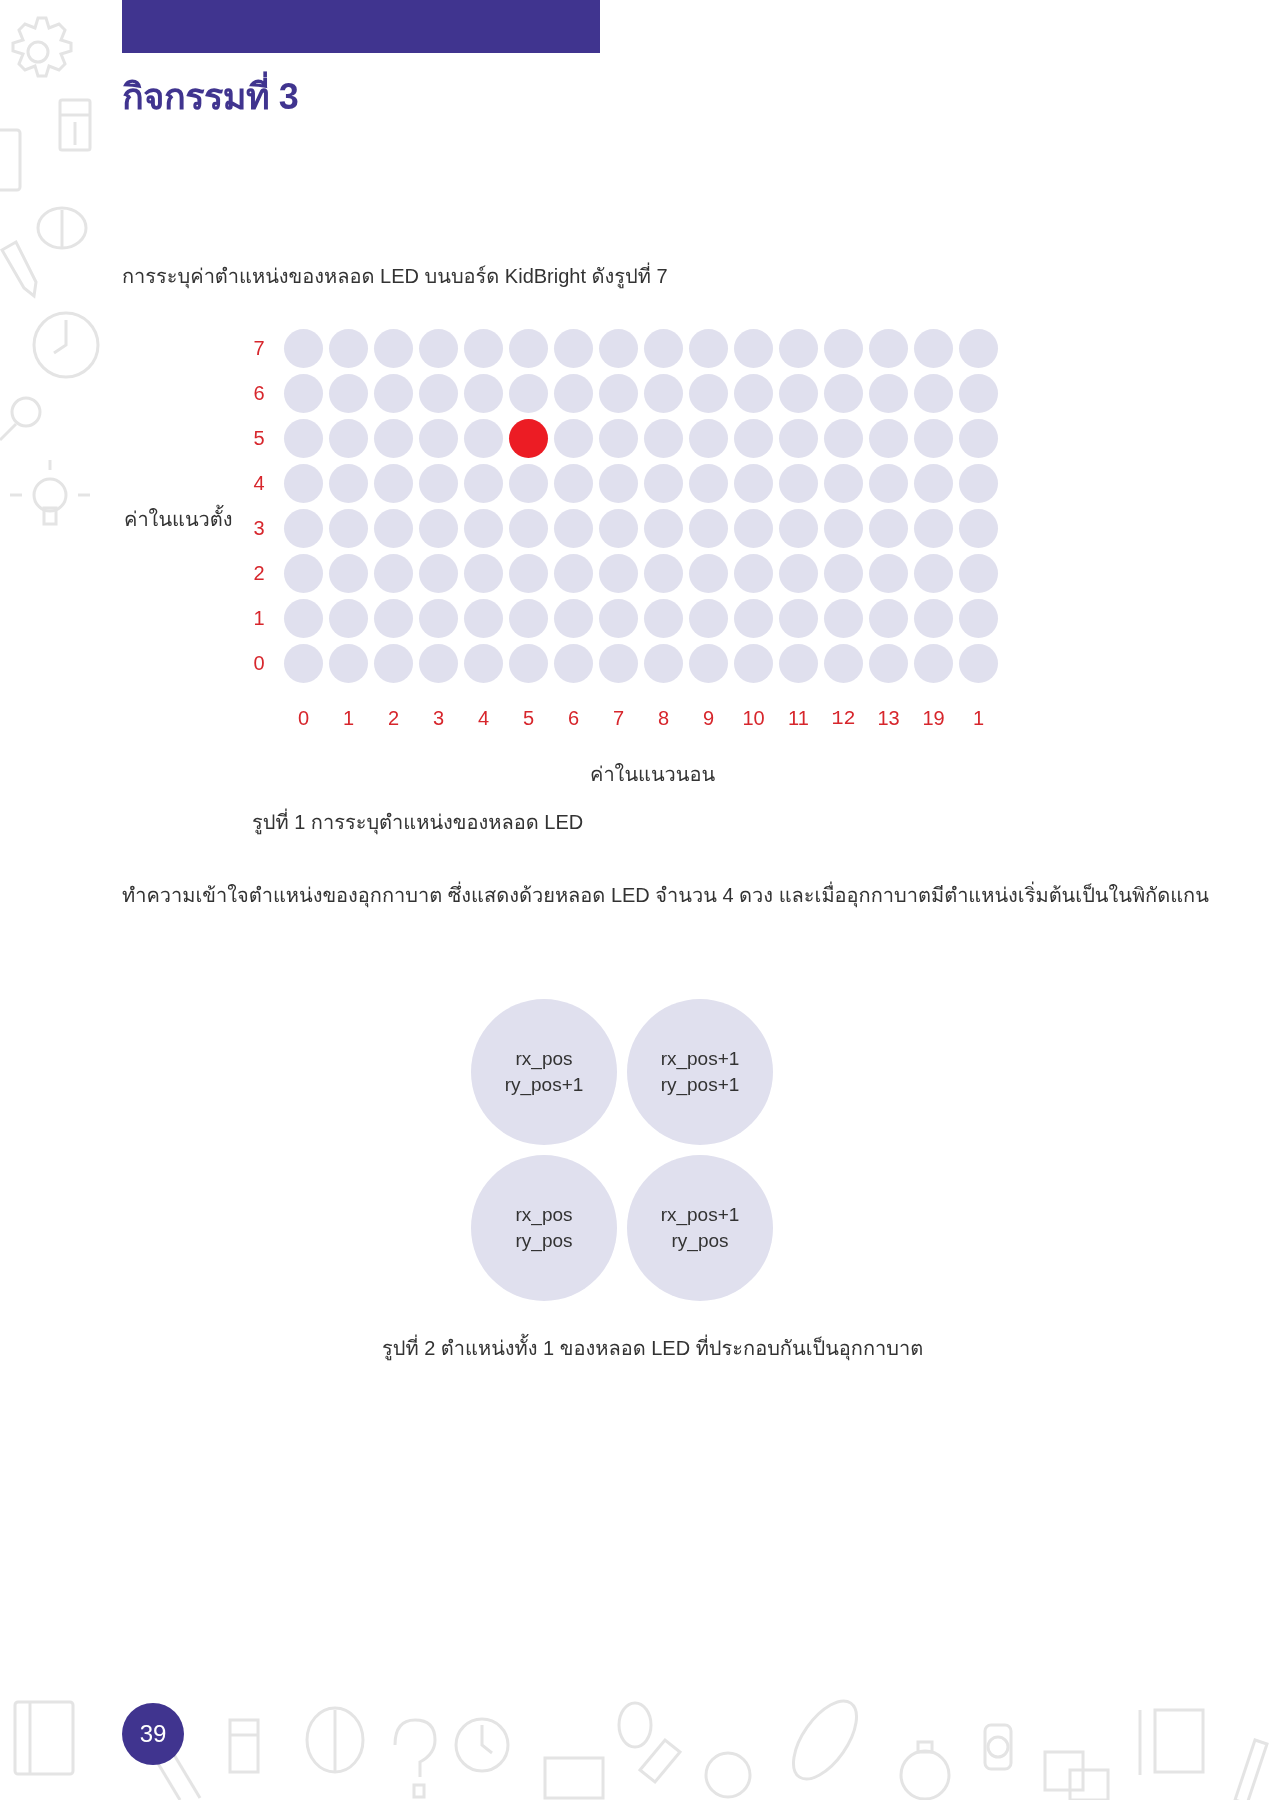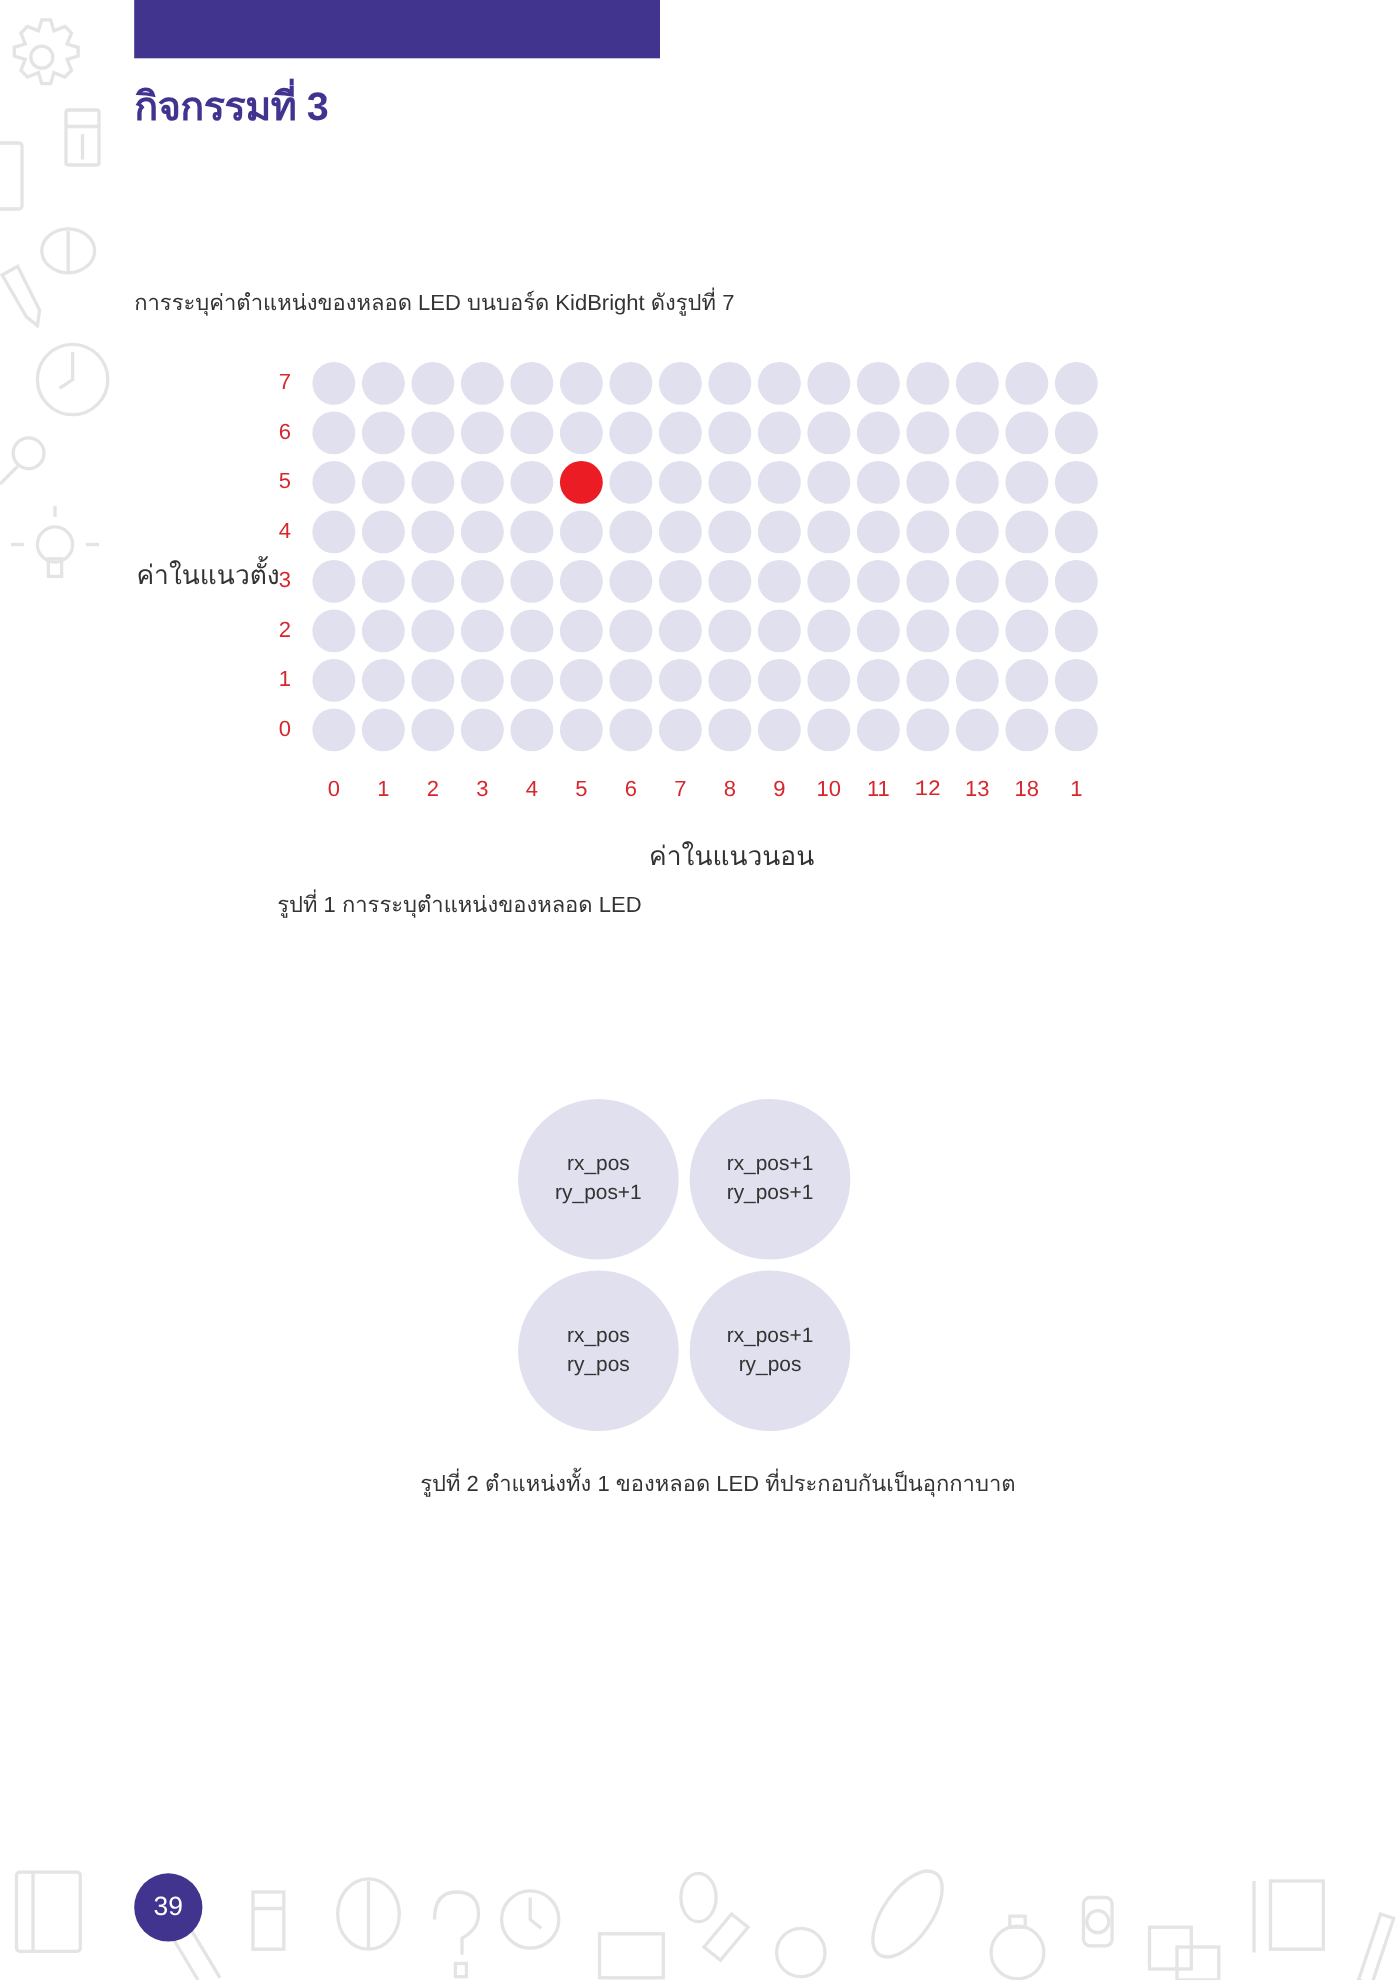--- a/index.html
+++ b/index.html
@@ -17,21 +17,21 @@
     .p2 { left: 122px; top: 878px; }
     .deco svg { stroke: #e4e4e4; fill: none; stroke-width: 3; }
 
     
     .matrix { left: 284px; top: 329px; width: 720px; height: 360px; }
     .led-row { position: absolute; left: 0; height: 39px; width: 720px; }
     .led { position: absolute; width: 39px; height: 39px; border-radius: 50%; background: #e0e0ee; top: 0; }
     .led.on { background: #ec1c24; }
     .ylabel { position: absolute; width: 20px; text-align: center; color: #d7262c; font-size: 20px; line-height: 39px; }
     .xlabel { position: absolute; width: 39px; text-align: center; color: #d7262c; font-size: 20px; }
-    .axis-name { font-size: 24px; color: #333; white-space: nowrap; }
+    .axis-name { font-size: 20px; color: #333; white-space: nowrap; }
     .caption { font-size: 20px; color: #333; white-space: nowrap; }
 
     
     .big-led {
       width: 146px; height: 146px; border-radius: 50%; background: #e0e0ee;
       display: flex; flex-direction: column; align-items: center; justify-content: center;
       font-size: 19px; color: #333; line-height: 26px;
     }
     .page-num {
       left: 122px; top: 1703px; width: 62px; height: 62px; border-radius: 50%;
@@ -253,29 +253,30 @@
       <div class="xlabel abs" style="left: 464px; top: 707px;">4</div>
       <div class="xlabel abs" style="left: 509px; top: 707px;">5</div>
       <div class="xlabel abs" style="left: 554px; top: 707px;">6</div>
       <div class="xlabel abs" style="left: 599px; top: 707px;">7</div>
       <div class="xlabel abs" style="left: 644px; top: 707px;">8</div>
       <div class="xlabel abs" style="left: 689px; top: 707px;">9</div>
       <div class="xlabel abs" style="left: 734px; top: 707px;">10</div>
       <div class="xlabel abs" style="left: 779px; top: 707px;">11</div>
       <div class="xlabel abs" style="left: 824px; top: 707px; font-family: Liberation Mono, monospace;">12</div>
       <div class="xlabel abs" style="left: 869px; top: 707px;">13</div>
-      <div class="xlabel abs" style="left: 914px; top: 707px;">18</div>
+      <div class="xlabel abs" style="left: 914px; top: 707px;">19</div>
       <div class="xlabel abs" style="left: 959px; top: 707px;">1</div>
     </div>
 </div>
 
 <div class="abs axis-name" style="left:590px;top:758px;">ค่าในแนวนอน</div>
 <div class="abs caption" style="left:252px;top:806px;">รูปที่ 1 การระบุตำแหน่งของหลอด LED</div>
 
 <div class="abs para p2">
+  <div>ทำความเข้าใจตำแหน่งของอุกกาบาต ซึ่งแสดงด้วยหลอด LED จำนวน 4 ดวง และเมื่ออุกกาบาตมีตำแหน่งเริ่มต้นเป็นในพิกัดแกน</div>
 </div>
 
 <div class="abs big-led" style="left:471px;top:999px;">
   <span>rx_pos</span>
   <span>ry_pos+1</span>
 </div>
 <div class="abs big-led" style="left:627px;top:999px;">
   <span>rx_pos+1</span>
   <span>ry_pos+1</span>
 </div>

